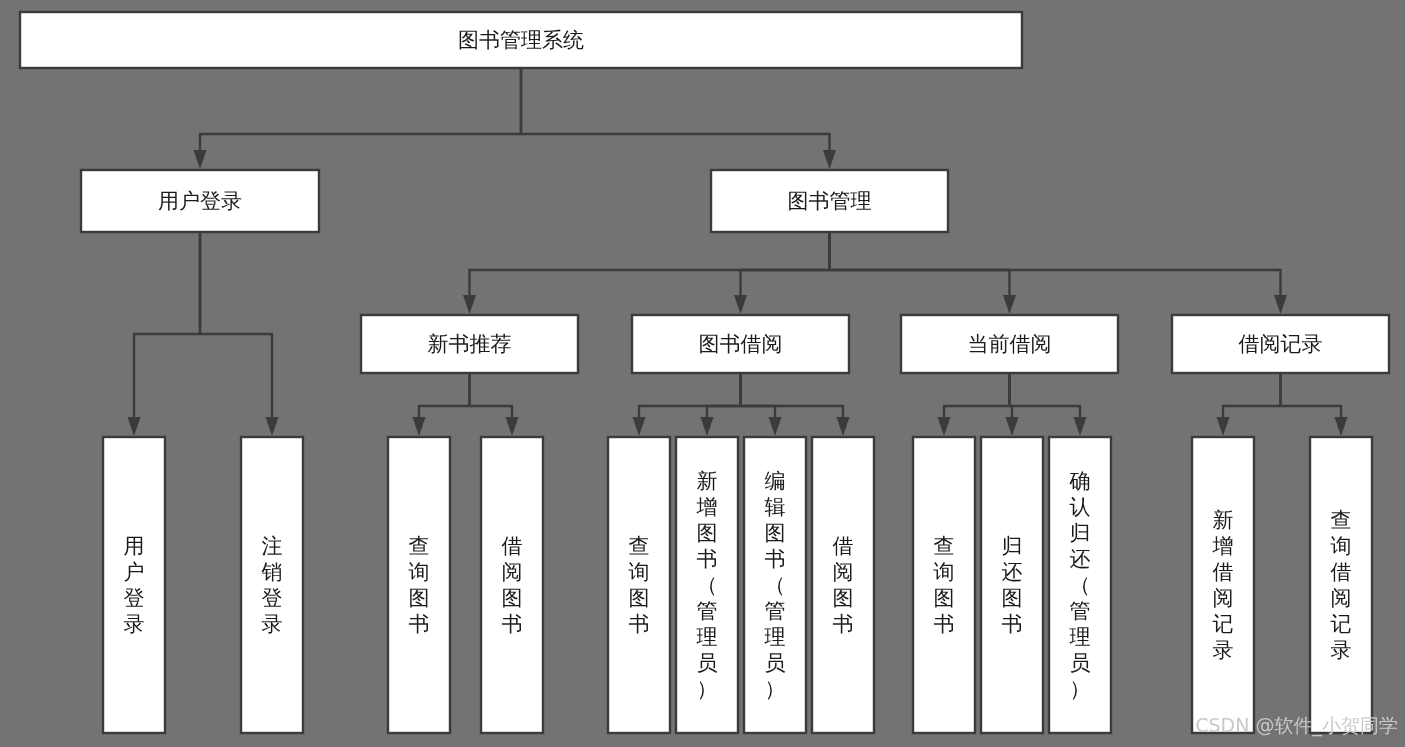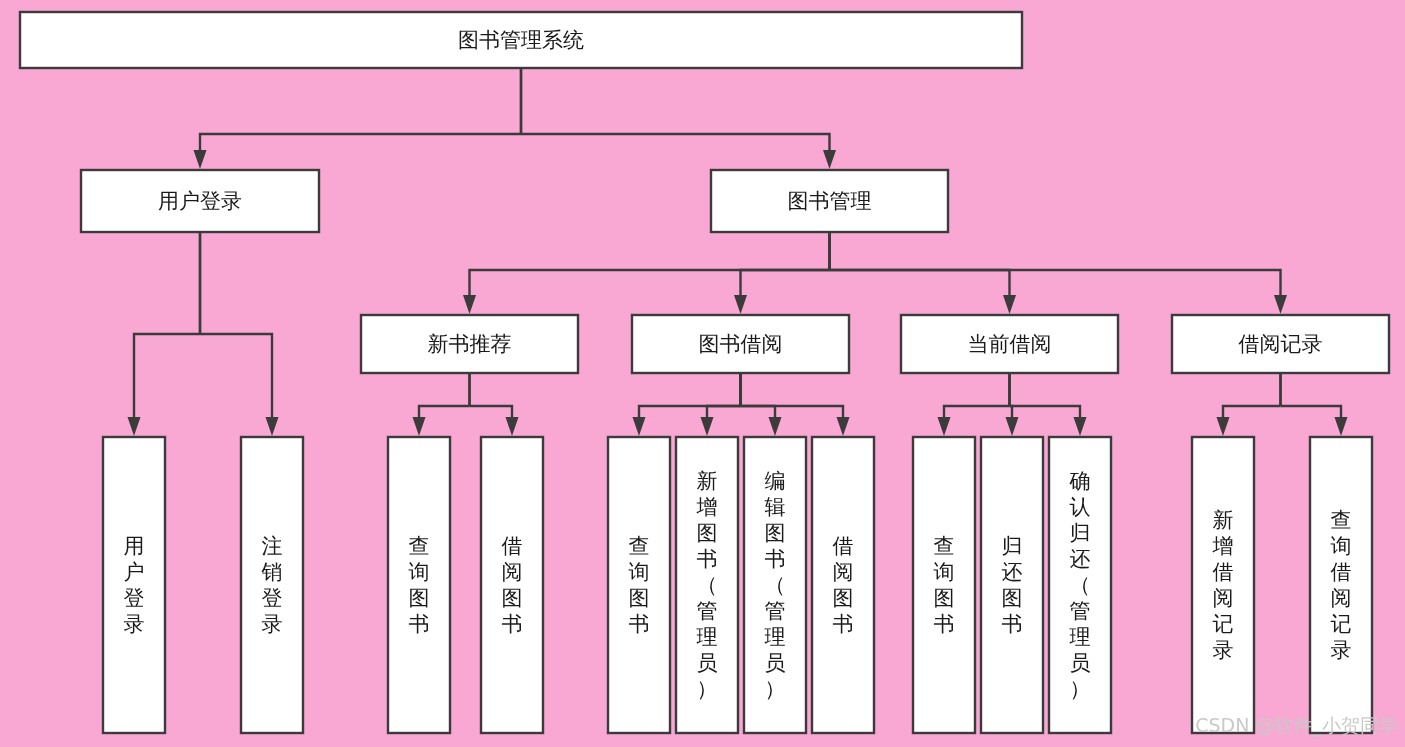--- a/index.html
+++ b/index.html
@@ -11,21 +11,21 @@
   body {
     width: 1405px;
     height: 747px;
     font-family: "DejaVu Sans", "Liberation Sans", sans-serif;
     overflow: hidden;
   }
   #diagram-root {
     position: relative;
     width: 1405px;
     height: 747px;
-    background: #f9a8d4;
+    background: #737373;
   }
   svg.diagram-canvas {
     position: absolute;
     left: 0;
     top: 0;
     width: 1405px;
     height: 747px;
     display: block;
   }
   .node-box {

